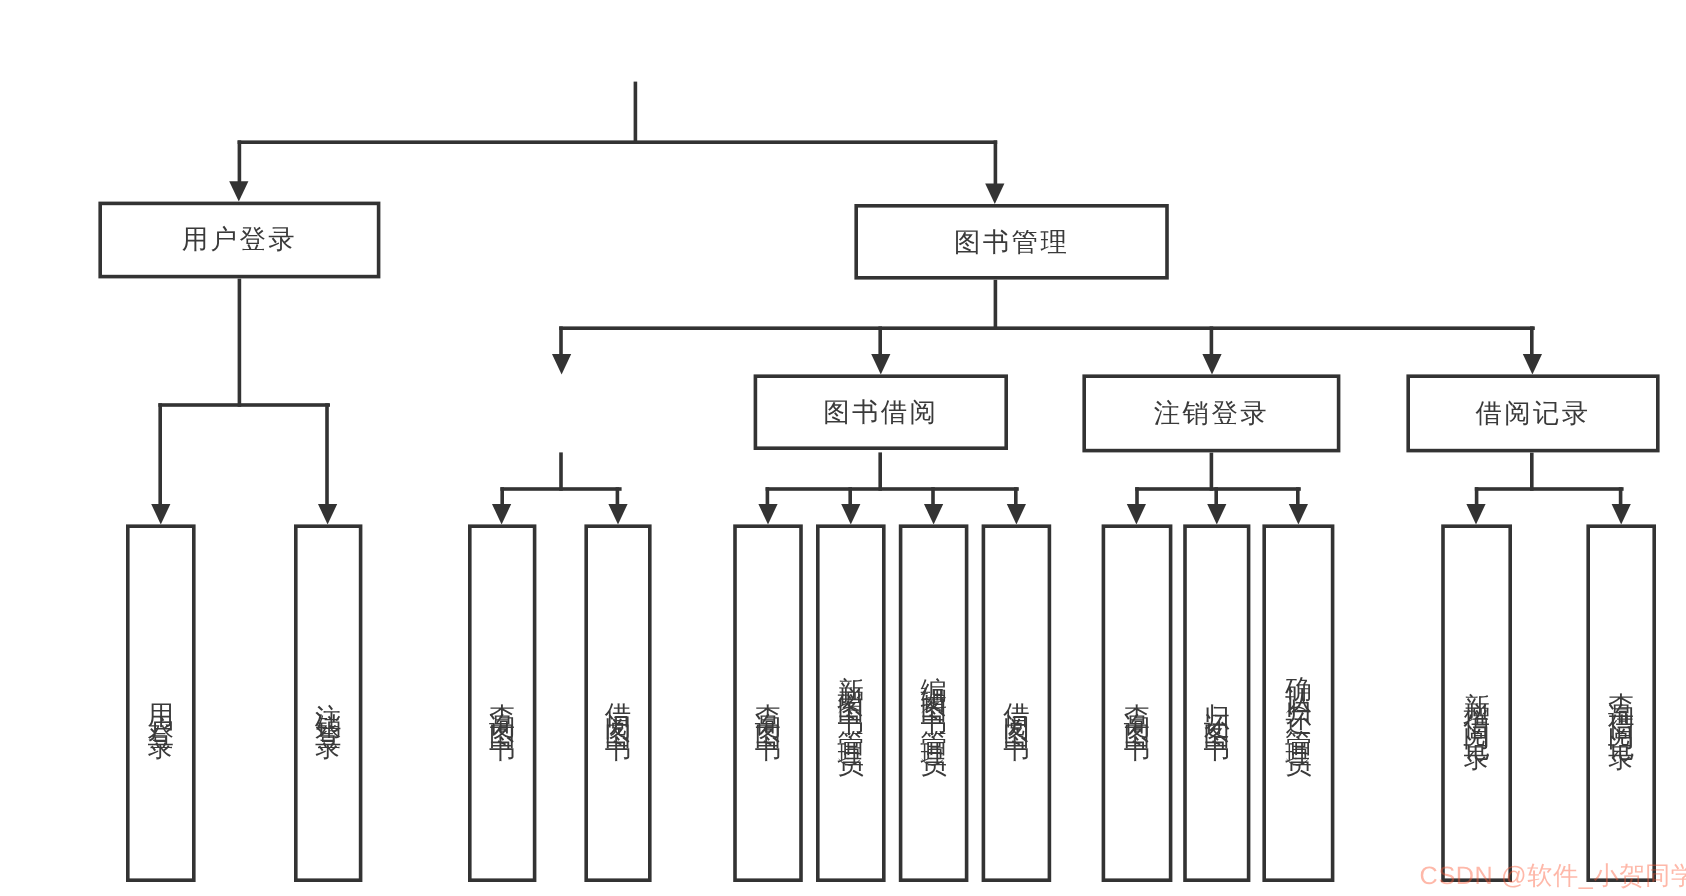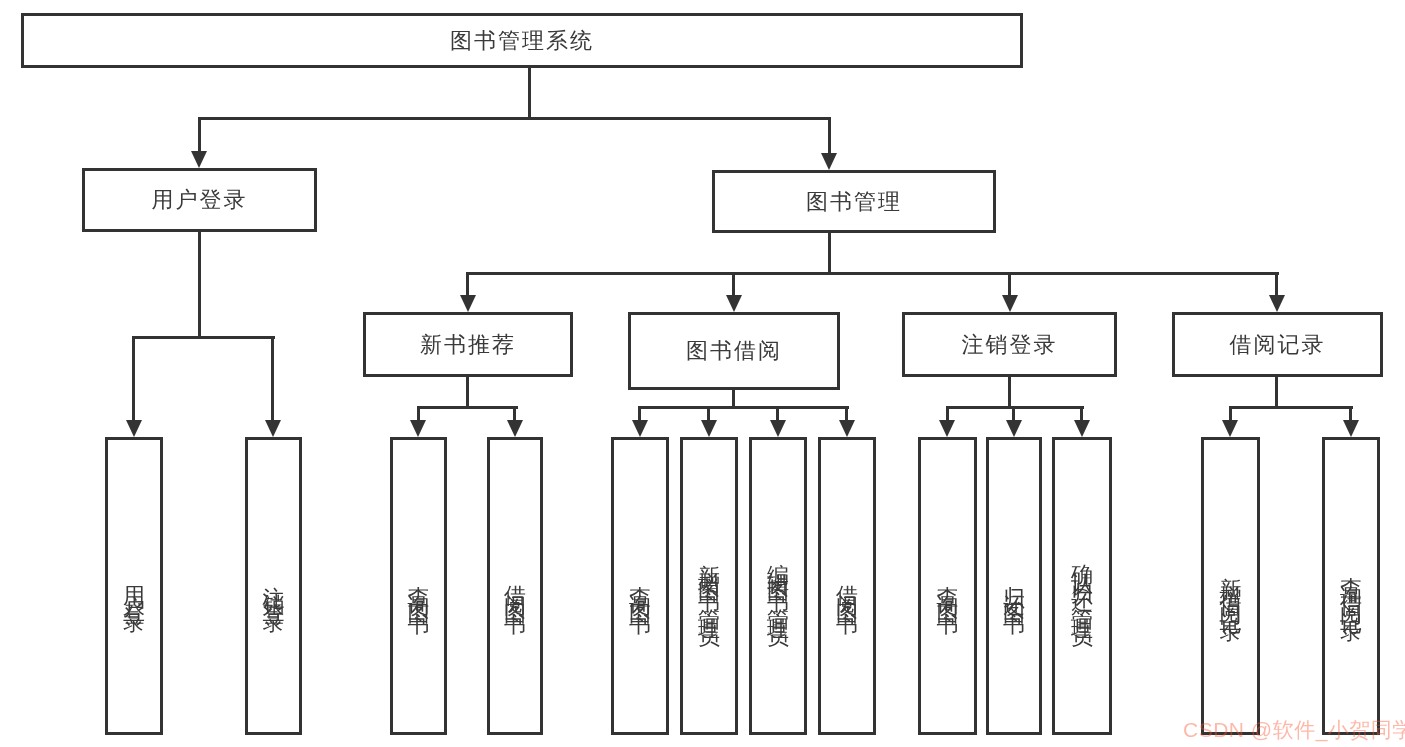--- a/index.html
+++ b/index.html
@@ -50,35 +50,32 @@
     color:rgba(252,85,49,0.42);
     z-index:6;
     white-space:nowrap;
   }
 </style>
 </head>
 <body>
 
 <div class="canvas">
 
-  <div class="box" style="left:21px;top:13px;width:1002px;height:55px">
-    <span>图书管理系统</span>
-  </div>
 
   <div class="ln" style="left:528px;top:68px;width:3px;height:52px"></div>
   <div class="ln" style="left:198px;top:117px;width:633px;height:3px"></div>
   <div class="ln" style="left:198px;top:117px;width:3px;height:36px"></div>
   <div class="ah" style="left:191px;top:151px"></div>
   <div class="ln" style="left:828px;top:117px;width:3px;height:38px"></div>
   <div class="ah" style="left:821px;top:153px"></div>
 
   <div class="box" style="left:82px;top:168px;width:235px;height:64px">
     <span>用户登录</span>
   </div>
-  <div class="box" style="left:712px;top:170px;width:284px;height:63px">
+  <div class="box" style="left:712px;top:170px;width:262px;height:63px">
     <span>图书管理</span>
   </div>
 
   <div class="ln" style="left:198px;top:232px;width:3px;height:107px"></div>
   <div class="ln" style="left:132px;top:336px;width:143px;height:3px"></div>
   <div class="ln" style="left:132px;top:336px;width:3px;height:86px"></div>
   <div class="ah" style="left:126px;top:420px"></div>
   <div class="ln" style="left:271px;top:336px;width:3px;height:86px"></div>
   <div class="ah" style="left:265px;top:420px"></div>
 
@@ -86,24 +83,21 @@
   <div class="ln" style="left:466px;top:272px;width:813px;height:3px"></div>
   <div class="ln" style="left:466px;top:272px;width:3px;height:27px"></div>
   <div class="ah" style="left:460px;top:295px"></div>
   <div class="ln" style="left:732px;top:272px;width:3px;height:27px"></div>
   <div class="ah" style="left:726px;top:295px"></div>
   <div class="ln" style="left:1008px;top:272px;width:3px;height:27px"></div>
   <div class="ah" style="left:1002px;top:295px"></div>
   <div class="ln" style="left:1275px;top:272px;width:3px;height:27px"></div>
   <div class="ah" style="left:1269px;top:295px"></div>
 
-  <div class="box" style="left:363px;top:312px;width:210px;height:65px">
-    <span>新书推荐</span>
-  </div>
-  <div class="box" style="left:628px;top:312px;width:212px;height:78px">
+  <div class="box" style="left:628px;top:312px;width:212px;height:63px">
     <span>图书借阅</span>
   </div>
   <div class="box" style="left:902px;top:312px;width:215px;height:65px">
     <span>注销登录</span>
   </div>
   <div class="box" style="left:1172px;top:312px;width:211px;height:65px">
     <span>借阅记录</span>
   </div>
 
   <div class="ln" style="left:466px;top:377px;width:3px;height:32px"></div>

